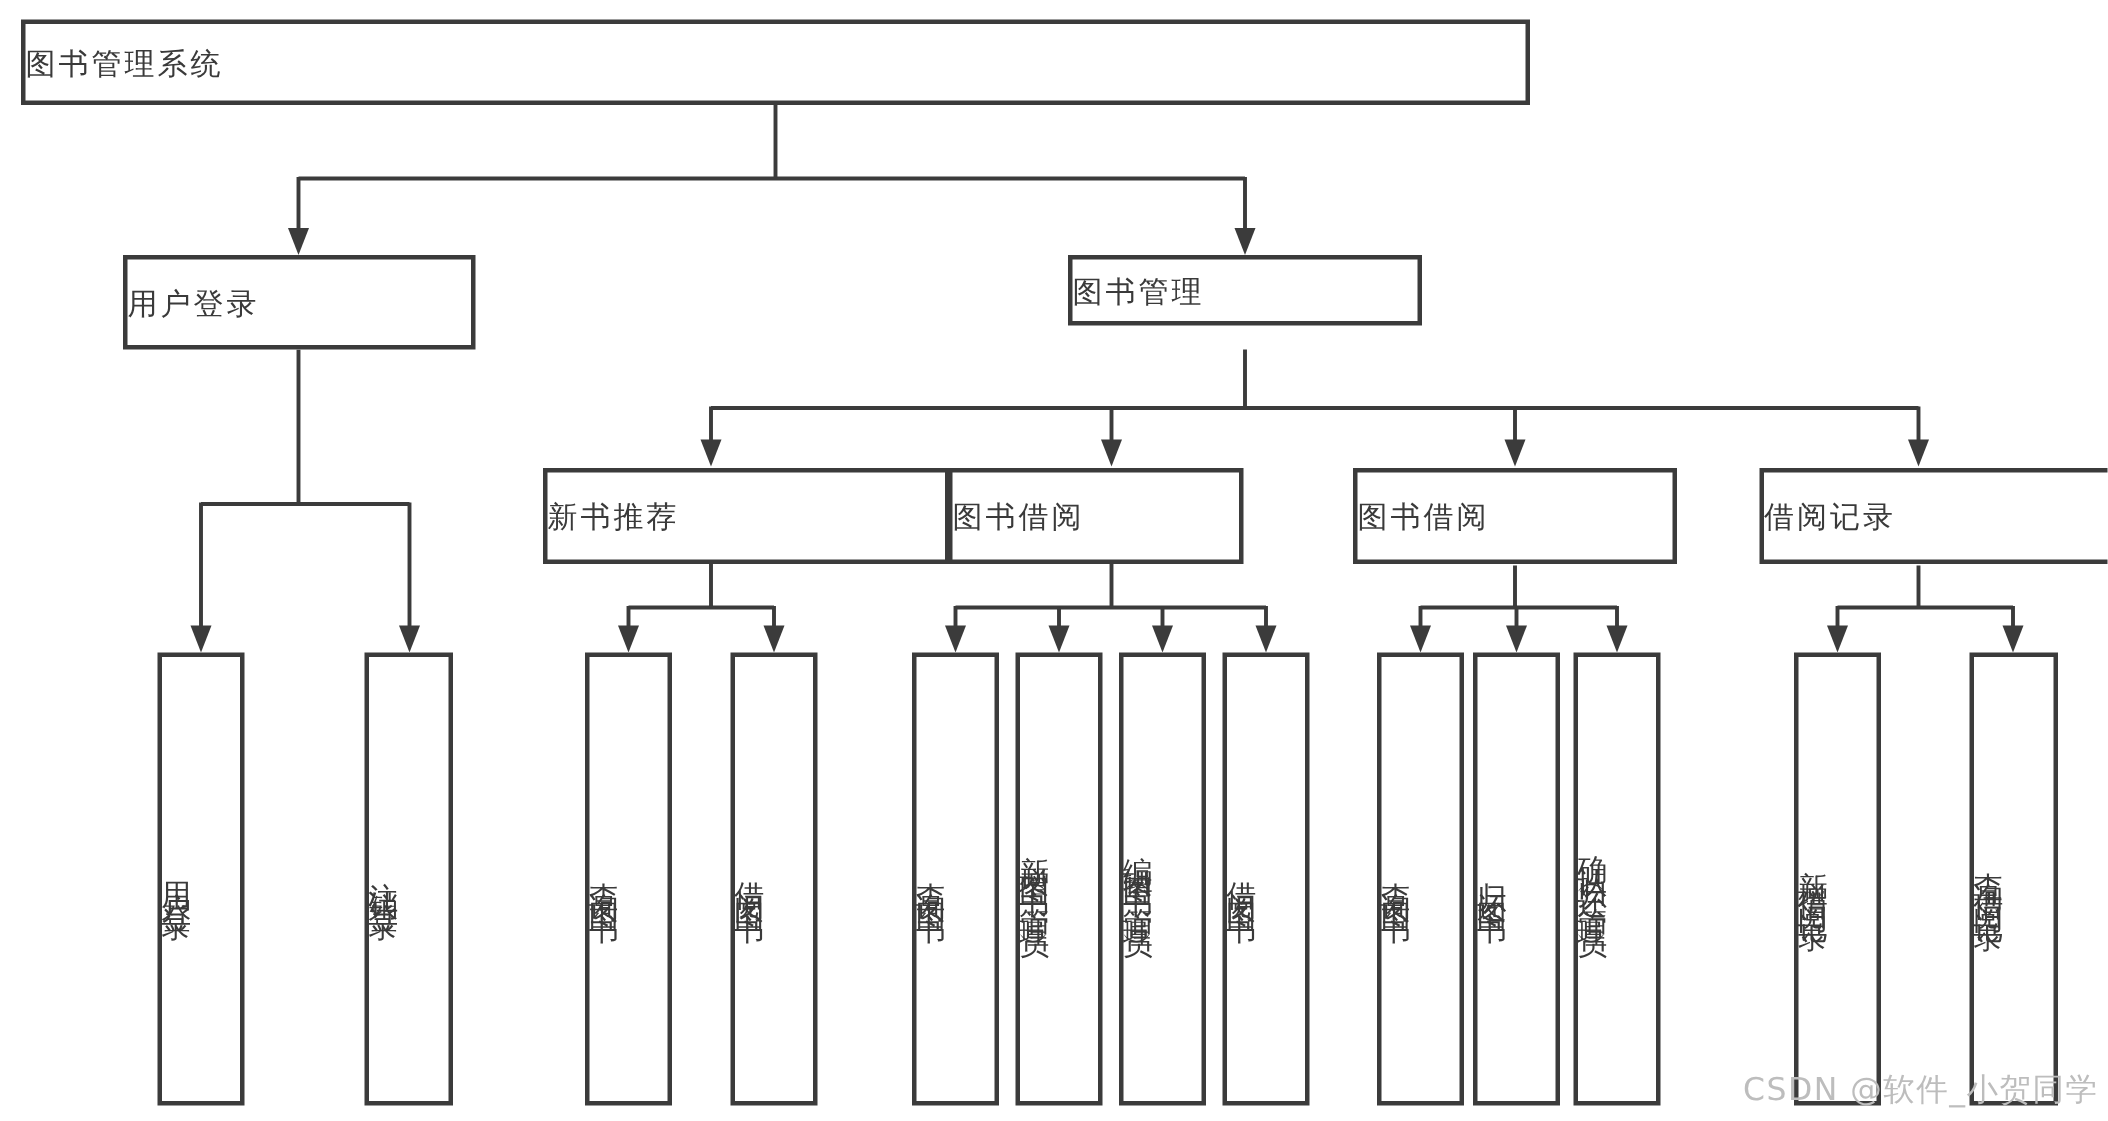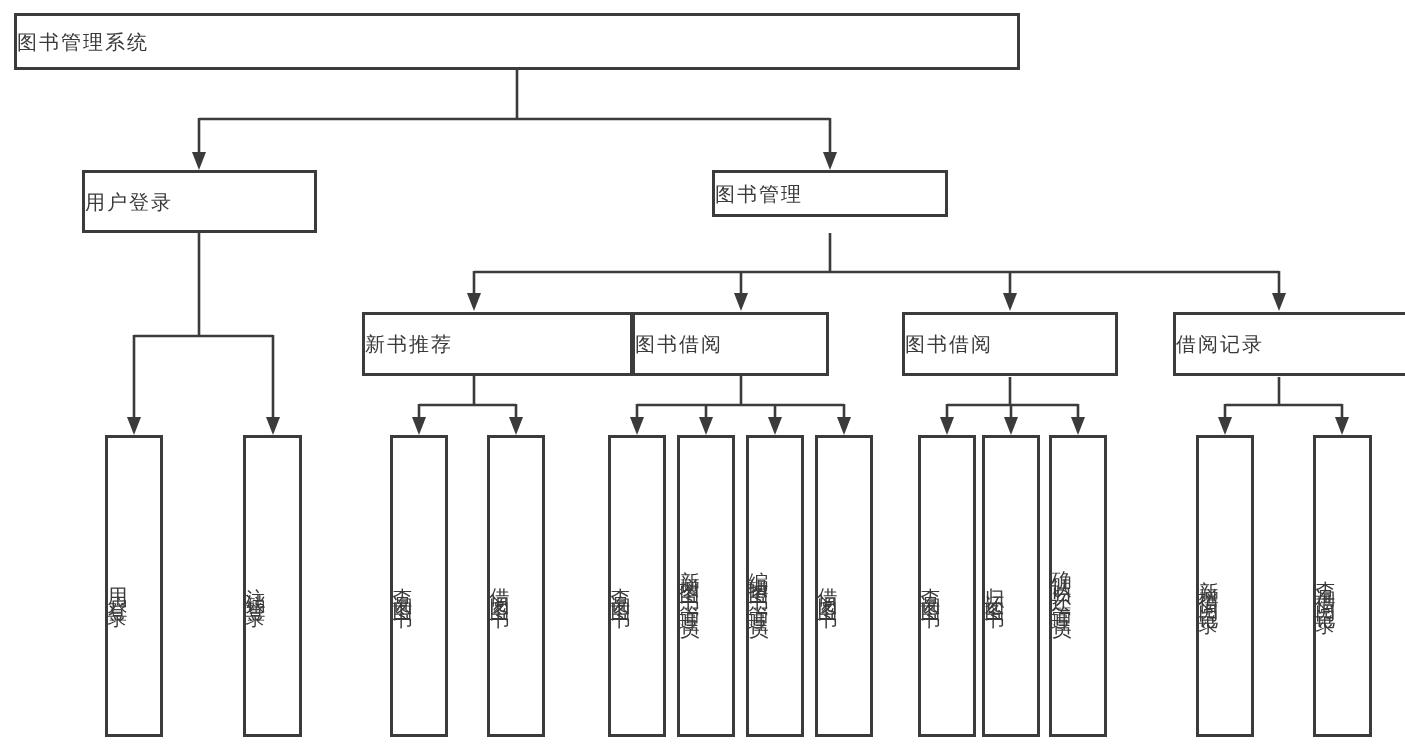--- a/index.html
+++ b/index.html
@@ -125,14 +125,15 @@
     <span class="lbl">确认归还（管理员）</span>
   </div>
 
   <div class="box v" style="left:1196px;top:435px;width:58px;height:302px">
     <span class="lbl">新增借阅记录</span>
   </div>
   <div class="box v" style="left:1313px;top:435px;width:59px;height:302px">
     <span class="lbl">查询借阅记录</span>
   </div>
 
+  <div id="watermark">CSDN @软件_小贺同学</div>
 
 </div>
 
 </body></html>

